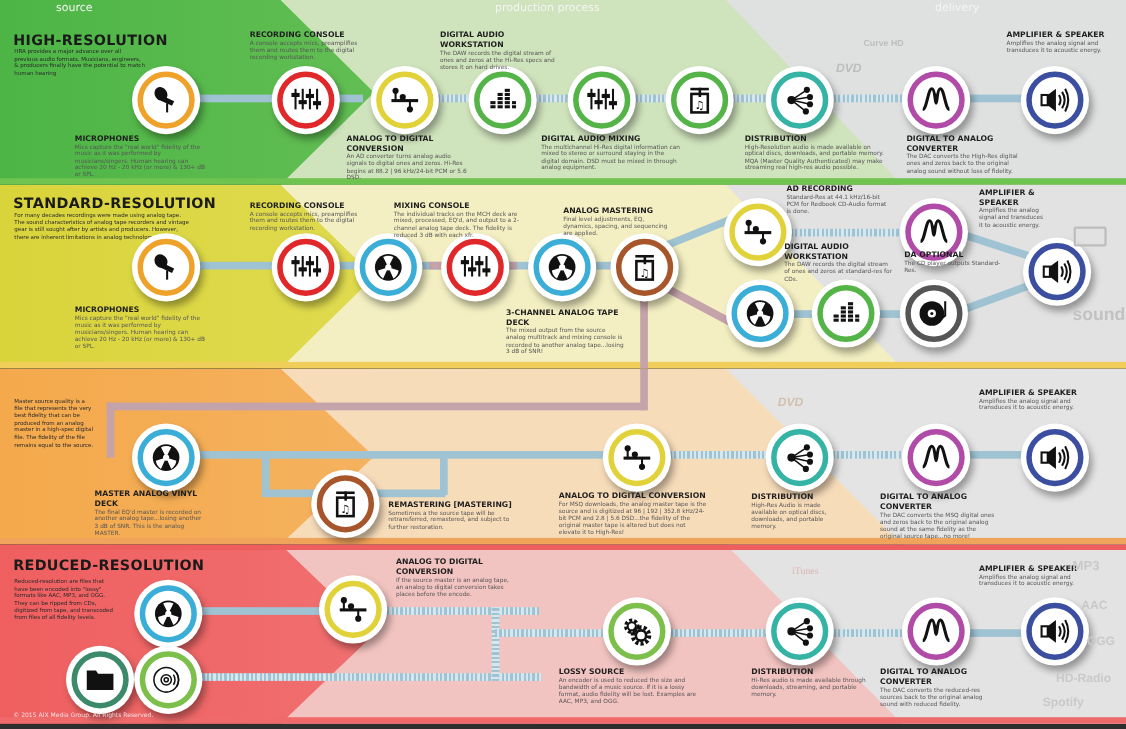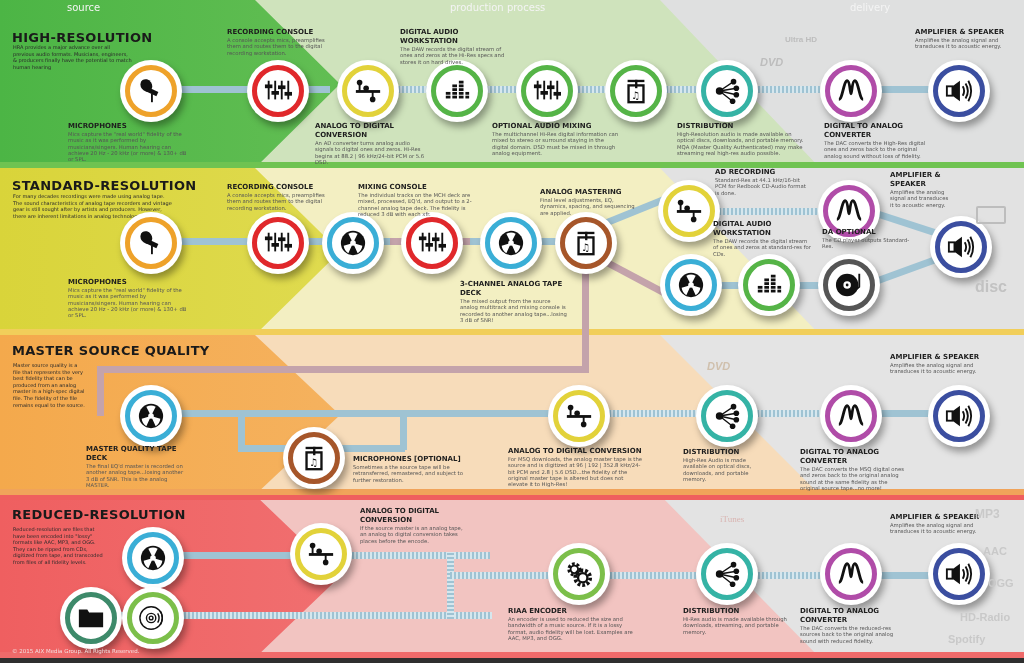--- a/index.html
+++ b/index.html
@@ -116,21 +116,21 @@
         <path d="M20 10Q23 15 20 20M23 8Q27 15 23 22" fill="none" stroke="#111" stroke-width="1.5"></path>
       </g>
   </defs>
 </svg>
 
 <div class="band" style="top:0;height:168px">
   <div class="bg-src" style="background:linear-gradient(90deg,#4cb545,#8fd070)"></div>
   <div class="bg-prod" style="background:#cfe3bc"></div>
   <div class="bg-del" style="background:#dfe0e0"></div>
   <div class="stripe" style="top:162px;background:#6fc351"></div>
-  <div class="hdr" style="left:67px">source</div>
+  <div class="hdr" style="left:51px">source</div>
   <div class="hdr" style="left:450px">production process</div>
   <div class="hdr" style="left:850px">delivery</div>
   <div class="btitle" style="top:30px">HIGH-RESOLUTION</div>
   <div class="bdesc" style="top:44px;width:120px">HRA provides a major advance over all previous audio formats. Musicians, engineers, &amp; producers finally have the potential to match human hearing</div>
 
   <div class="line" style="left:160px;top:86px;width:170px"></div>
   <div class="dline" style="left:390px;top:86px;width:430px"></div>
   <div class="line" style="left:870px;top:86px;width:80px"></div>
 
   <div class="node" style="left:120px;top:60px">
@@ -194,25 +194,25 @@
         <svg viewBox="0 0 30 30">
           <use href="#i-spk"></use>
         </svg>
       </div>
     </div>
 
   <div class="lbl" style="left:68px;top:122px;width:125px"><b>MICROPHONES</b><span>Mics capture the "real world" fidelity of the music as it was performed by musicians/singers. Human hearing can achieve 20 Hz - 20 kHz (or more) &amp; 130+ dB or SPL.</span></div>
   <div class="lbl" style="left:227px;top:28px;width:110px"><b>RECORDING CONSOLE</b><span>A console accepts mics, preamplifies them and routes them to the digital recording workstation.</span></div>
   <div class="lbl" style="left:315px;top:122px;width:115px"><b>ANALOG TO DIGITAL CONVERSION</b><span>An AD converter turns analog audio signals to digital ones and zeros. Hi-Res begins at 88.2 | 96 kHz/24-bit PCM or 5.6 DSD.</span></div>
   <div class="lbl" style="left:400px;top:28px;width:110px"><b>DIGITAL AUDIO WORKSTATION</b><span>The DAW records the digital stream of ones and zeros at the Hi-Res specs and stores it on hard drives.</span></div>
-  <div class="lbl" style="left:492px;top:122px;width:130px"><b>OPTIONAL AUDIO MIXING</b><span>The multichannel Hi-Res digital information can mixed to stereo or surround staying in the digital domain. DSD must be mixed in through analog equipment.</span></div>
+  <div class="lbl" style="left:492px;top:122px;width:130px"><b>DIGITAL AUDIO MIXING</b><span>The multichannel Hi-Res digital information can mixed to stereo or surround staying in the digital domain. DSD must be mixed in through analog equipment.</span></div>
   <div class="lbl" style="left:677px;top:122px;width:130px"><b>DISTRIBUTION</b><span>High-Resolution audio is made available on optical discs, downloads, and portable memory. MQA (Master Quality Authenticated) may make streaming real high-res audio possible.</span></div>
   <div class="lbl" style="left:824px;top:122px;width:105px"><b>DIGITAL TO ANALOG CONVERTER</b><span>The DAC converts the High-Res digital ones and zeros back to the original analog sound without loss of fidelity.</span></div>
   <div class="lbl" style="left:915px;top:28px;width:100px"><b>AMPLIFIER &amp; SPEAKER</b><span>Amplifies the analog signal and transduces it to acoustic energy.</span></div>
-  <div class="ghost" style="left:785px;top:35px;font-size:8px;color:#bdbdbd">Ultra HD</div>
+  <div class="ghost" style="left:785px;top:35px;font-size:8px;color:#bdbdbd">Curve HD</div>
   <div class="ghost" style="left:760px;top:56px;font-size:11px;font-style:italic;color:#bdbdbd">DVD</div>
 </div>
 
 <div class="band" style="top:168px;height:167px">
   <div class="bg-src" style="background:linear-gradient(90deg,#d9d43a,#ece87a)"></div>
   <div class="bg-prod" style="background:#f3efc2"></div>
   <div class="bg-del" style="background:#e2e2e2"></div>
   <div class="stripe" style="top:161px;background:#f1ce5a"></div>
   <div class="btitle" style="top:10px">STANDARD-RESOLUTION</div>
   <div class="bdesc" style="top:25px;width:160px">For many decades recordings were made using analog tape. The sound characteristics of analog tape recorders and vintage gear is still sought after by artists and producers. However, there are inherent limitations in analog technology.</div>
@@ -309,35 +309,34 @@
         <svg viewBox="0 0 30 30">
           <use href="#i-spk"></use>
         </svg>
       </div>
     </div>
 
   <div class="lbl" style="left:68px;top:110px;width:125px"><b>MICROPHONES</b><span>Mics capture the "real world" fidelity of the music as it was performed by musicians/singers. Human hearing can achieve 20 Hz - 20 kHz (or more) &amp; 130+ dB or SPL.</span></div>
   <div class="lbl" style="left:227px;top:15px;width:110px"><b>RECORDING CONSOLE</b><span>A console accepts mics, preamplifies them and routes them to the digital recording workstation.</span></div>
   <div class="lbl" style="left:358px;top:15px;width:125px"><b>MIXING CONSOLE</b><span>The individual tracks on the MCH deck are mixed, processed, EQ'd, and output to a 2-channel analog tape deck. The fidelity is reduced 3 dB with each xfr.</span></div>
   <div class="lbl" style="left:460px;top:112px;width:110px"><b>3-CHANNEL ANALOG TAPE DECK</b><span>The mixed output from the source analog multitrack and mixing console is recorded to another analog tape...losing 3 dB of SNR!</span></div>
-  <div class="lbl" style="left:540px;top:20px;width:95px"><b>ANALOG MASTERING</b><span>Final level adjustments, EQ, dynamics, spacing, and sequencing are applied.</span></div>
+  <div class="lbl" style="left:512px;top:20px;width:95px"><b>ANALOG MASTERING</b><span>Final level adjustments, EQ, dynamics, spacing, and sequencing are applied.</span></div>
   <div class="lbl" style="left:715px;top:0px;width:95px"><b>AD RECORDING</b><span>Standard-Res at 44.1 kHz/16-bit PCM for Redbook CD-Audio format is done.</span></div>
   <div class="lbl" style="left:713px;top:52px;width:100px"><b>DIGITAL AUDIO WORKSTATION</b><span>The DAW records the digital stream of ones and zeros at standard-res for CDs.</span></div>
   <div class="lbl" style="left:822px;top:60px;width:90px"><b>DA OPTIONAL</b><span>The CD player outputs Standard-Res.</span></div>
   <div class="lbl" style="left:890px;top:3px;width:60px"><b>AMPLIFIER &amp; SPEAKER</b><span>Amplifies the analog signal and transduces it to acoustic energy.</span></div>
   <div class="ghost" style="left:976px;top:38px;width:30px;height:18px;border:2px solid #bdbdbd;border-radius:2px"></div>
-  <div class="ghost" style="left:975px;top:110px;font-size:16px;color:#c2c2c2">disc</div>
+  <div class="ghost" style="left:975px;top:110px;font-size:16px;color:#c2c2c2">sound</div>
 </div>
 
 <div class="band" style="top:335px;height:160px">
   <div class="bg-src" style="background:linear-gradient(90deg,#f4a94c,#f7c383)"></div>
   <div class="bg-prod" style="background:#f7dcba"></div>
   <div class="bg-del" style="background:#e4e4e4"></div>
   <div class="stripe" style="top:154px;background:#f0a35a"></div>
-  <div class="btitle" style="top:8px">MASTER SOURCE QUALITY</div>
   <div class="bdesc" style="top:27px;width:72px">Master source quality is a file that represents the very best fidelity that can be produced from an analog master in a high-spec digital file. The fidelity of the file remains equal to the source.</div>
 
   <div class="mline" style="left:97px;top:31px;width:490px;height:7px"></div>
   <div class="mline" style="left:97px;top:31px;width:7px;height:50px"></div>
   <div class="mline" style="left:582px;top:0px;width:7px;height:38px"></div>
   <div class="line" style="left:160px;top:75px;width:390px"></div>
   <div class="vline" style="left:238px;top:75px;height:40px"></div>
   <div class="line" style="left:238px;top:110px;width:60px"></div>
   <div class="vline" style="left:400px;top:75px;height:40px"></div>
   <div class="line" style="left:340px;top:110px;width:65px"></div>
@@ -380,22 +379,22 @@
       </div>
     </div>
   <div class="node" style="left:928px;top:50px">
       <div class="ring" style="border-color:#3b4ea0">
         <svg viewBox="0 0 30 30">
           <use href="#i-spk"></use>
         </svg>
       </div>
     </div>
 
-  <div class="lbl" style="left:86px;top:110px;width:100px"><b>MASTER QUALITY TAPE DECK</b><span>The final EQ'd master is recorded on another analog tape...losing another 3 dB of SNR. This is the analog MASTER.</span></div>
-  <div class="lbl" style="left:353px;top:120px;width:125px"><b>MICROPHONES [OPTIONAL]</b><span>Sometimes a the source tape will be retransferred, remastered, and subject to further restoration.</span></div>
+  <div class="lbl" style="left:86px;top:110px;width:100px"><b>MASTER ANALOG VINYL DECK</b><span>The final EQ'd master is recorded on another analog tape...losing another 3 dB of SNR. This is the analog MASTER.</span></div>
+  <div class="lbl" style="left:353px;top:120px;width:125px"><b>REMASTERING [MASTERING]</b><span>Sometimes a the source tape will be retransferred, remastered, and subject to further restoration.</span></div>
   <div class="lbl" style="left:508px;top:112px;width:135px"><b>ANALOG TO DIGITAL CONVERSION</b><span>For MSQ downloads, the analog master tape is the source and is digitized at 96 | 192 | 352.8 kHz/24-bit PCM and 2.8 | 5.6 DSD...the fidelity of the original master tape is altered but does not elevate it to High-Res!</span></div>
   <div class="lbl" style="left:683px;top:113px;width:85px"><b>DISTRIBUTION</b><span>High-Res Audio is made available on optical discs, downloads, and portable memory.</span></div>
   <div class="lbl" style="left:800px;top:113px;width:105px"><b>DIGITAL TO ANALOG CONVERTER</b><span>The DAC converts the MSQ digital ones and zeros back to the original analog sound at the same fidelity as the original source tape...no more!</span></div>
   <div class="lbl" style="left:890px;top:18px;width:110px"><b>AMPLIFIER &amp; SPEAKER</b><span>Amplifies the analog signal and transduces it to acoustic energy.</span></div>
   <div class="ghost" style="left:707px;top:25px;font-size:11px;font-style:italic;color:#d0c0ad">DVD</div>
 </div>
 
 <div class="band" style="top:495px;height:163px">
   <div class="bg-src" style="background:linear-gradient(90deg,#ef5f60,#f39090)"></div>
   <div class="bg-prod" style="background:#f2c4c1"></div>
@@ -463,21 +462,21 @@
     </div>
   <div class="node" style="left:928px;top:48px">
       <div class="ring" style="border-color:#3b4ea0">
         <svg viewBox="0 0 30 30">
           <use href="#i-spk"></use>
         </svg>
       </div>
     </div>
 
   <div class="lbl" style="left:360px;top:12px;width:110px"><b>ANALOG TO DIGITAL CONVERSION</b><span>If the source master is an analog tape, an analog to digital conversion takes places before the encode.</span></div>
-  <div class="lbl" style="left:508px;top:112px;width:135px"><b>RIAA ENCODER</b><span>An encoder is used to reduced the size and bandwidth of a music source. If it is a lossy format, audio fidelity will be lost. Examples are AAC, MP3, and OGG.</span></div>
+  <div class="lbl" style="left:508px;top:112px;width:135px"><b>LOSSY SOURCE</b><span>An encoder is used to reduced the size and bandwidth of a music source. If it is a lossy format, audio fidelity will be lost. Examples are AAC, MP3, and OGG.</span></div>
   <div class="lbl" style="left:683px;top:112px;width:110px"><b>DISTRIBUTION</b><span>Hi-Res audio is made available through downloads, streaming, and portable memory.</span></div>
   <div class="lbl" style="left:800px;top:112px;width:100px"><b>DIGITAL TO ANALOG CONVERTER</b><span>The DAC converts the reduced-res sources back to the original analog sound with reduced fidelity.</span></div>
   <div class="lbl" style="left:890px;top:18px;width:105px"><b>AMPLIFIER &amp; SPEAKER</b><span>Amplifies the analog signal and transduces it to acoustic energy.</span></div>
 
   <div class="ghost" style="left:720px;top:19px;font-size:9px;font-weight:normal;font-family:'Liberation Serif',serif;color:#d9b4b1">iTunes</div>
   <div class="ghost" style="left:975px;top:12px;font-size:12px">MP3</div>
   <div class="ghost" style="left:983px;top:50px;font-size:11px">AAC</div>
   <div class="ghost" style="left:988px;top:82px;font-size:11px">OGG</div>
   <div class="ghost" style="left:960px;top:116px;font-size:11px">HD-Radio</div>
   <div class="ghost" style="left:948px;top:138px;font-size:11px">Spotify</div>

